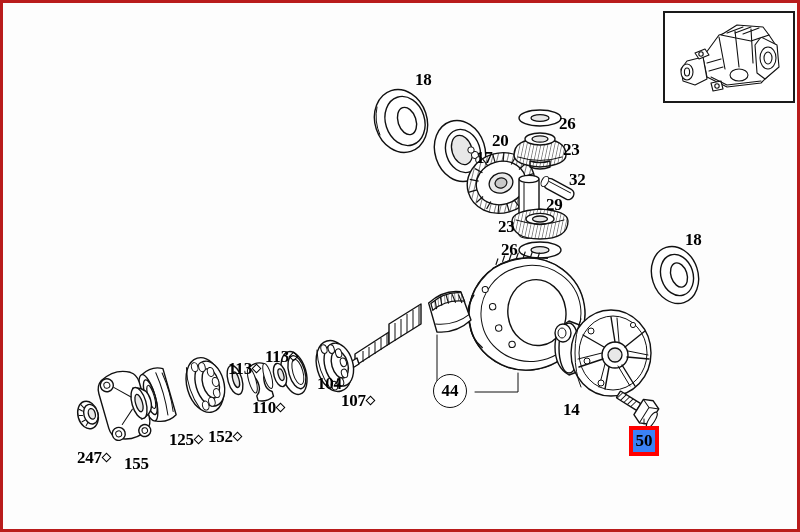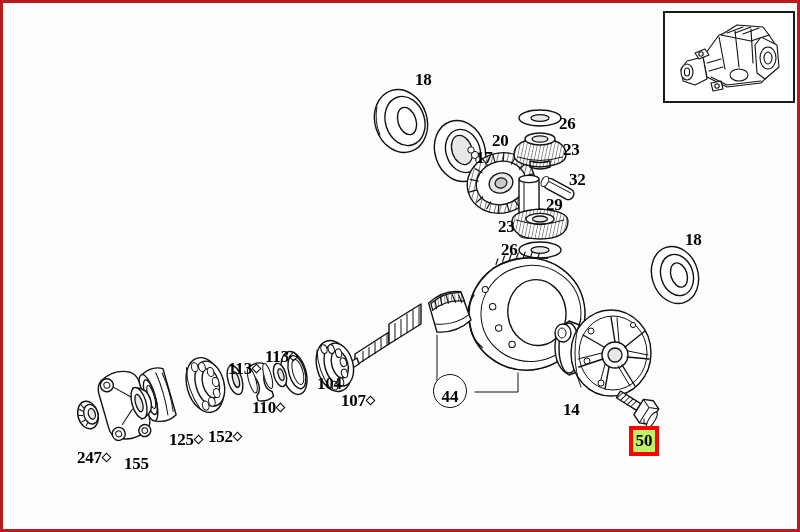--- a/index.html
+++ b/index.html
@@ -74,21 +74,21 @@
     font-weight: 700;
     color: #000;
     box-sizing: border-box;
   }
   
   .label-highlight {
     position: absolute;
     display: flex;
     align-items: center;
     justify-content: center;
-    background: #bef264;
+    background: #3b82f6;
     box-sizing: border-box;
     font-family: "Liberation Serif", "DejaVu Serif", serif;
     font-size: 17px;
     font-weight: 700;
     color: #000;
   }
   
   #inset-frame {
     position: absolute;
     background: #ffffff;
@@ -467,21 +467,21 @@
     <div class="label" style="left:249px; top:396px;text-align:right;"><span>110</span><span class="lozenge"></span></div>
     <div class="label" style="left:295px; top:372px;margin-left:19px;"><span>104</span></div>
     <div class="label" style="left:338px; top:389px;"><span>107</span><span class="lozenge"></span></div>
     <div class="label" style="left:205px; top:425px;"><span>152</span><span class="lozenge"></span></div>
     <div class="label" style="left:166px; top:428px;"><span>125</span><span class="lozenge"></span></div>
     <div class="label" style="left:121px; top:452px;"><span>155</span></div>
     <div class="label" style="left:74px;  top:446px;"><span>247</span><span class="lozenge"></span></div>
 
     <div class="label" style="left:560px; top:398px;"><span>14</span></div>
 
-    <div class="label-circle" style="left:430px; top:371px;align-items:flex-end;">
+    <div class="label-circle" style="left:430px; top:371px;">
       <span>44</span>
     </div>
 
     <div class="label-highlight" id="highlight-50" style="left:626px; top:423px; width:30px; height:30px; border:4px solid #ff0000;">
       <span>50</span>
     </div>
   </div>
 
   <div id="inset-frame" style="left:660px; top:8px; width:132px; height:92px;">
     <svg width="128" height="88" viewBox="0 0 128 88">

